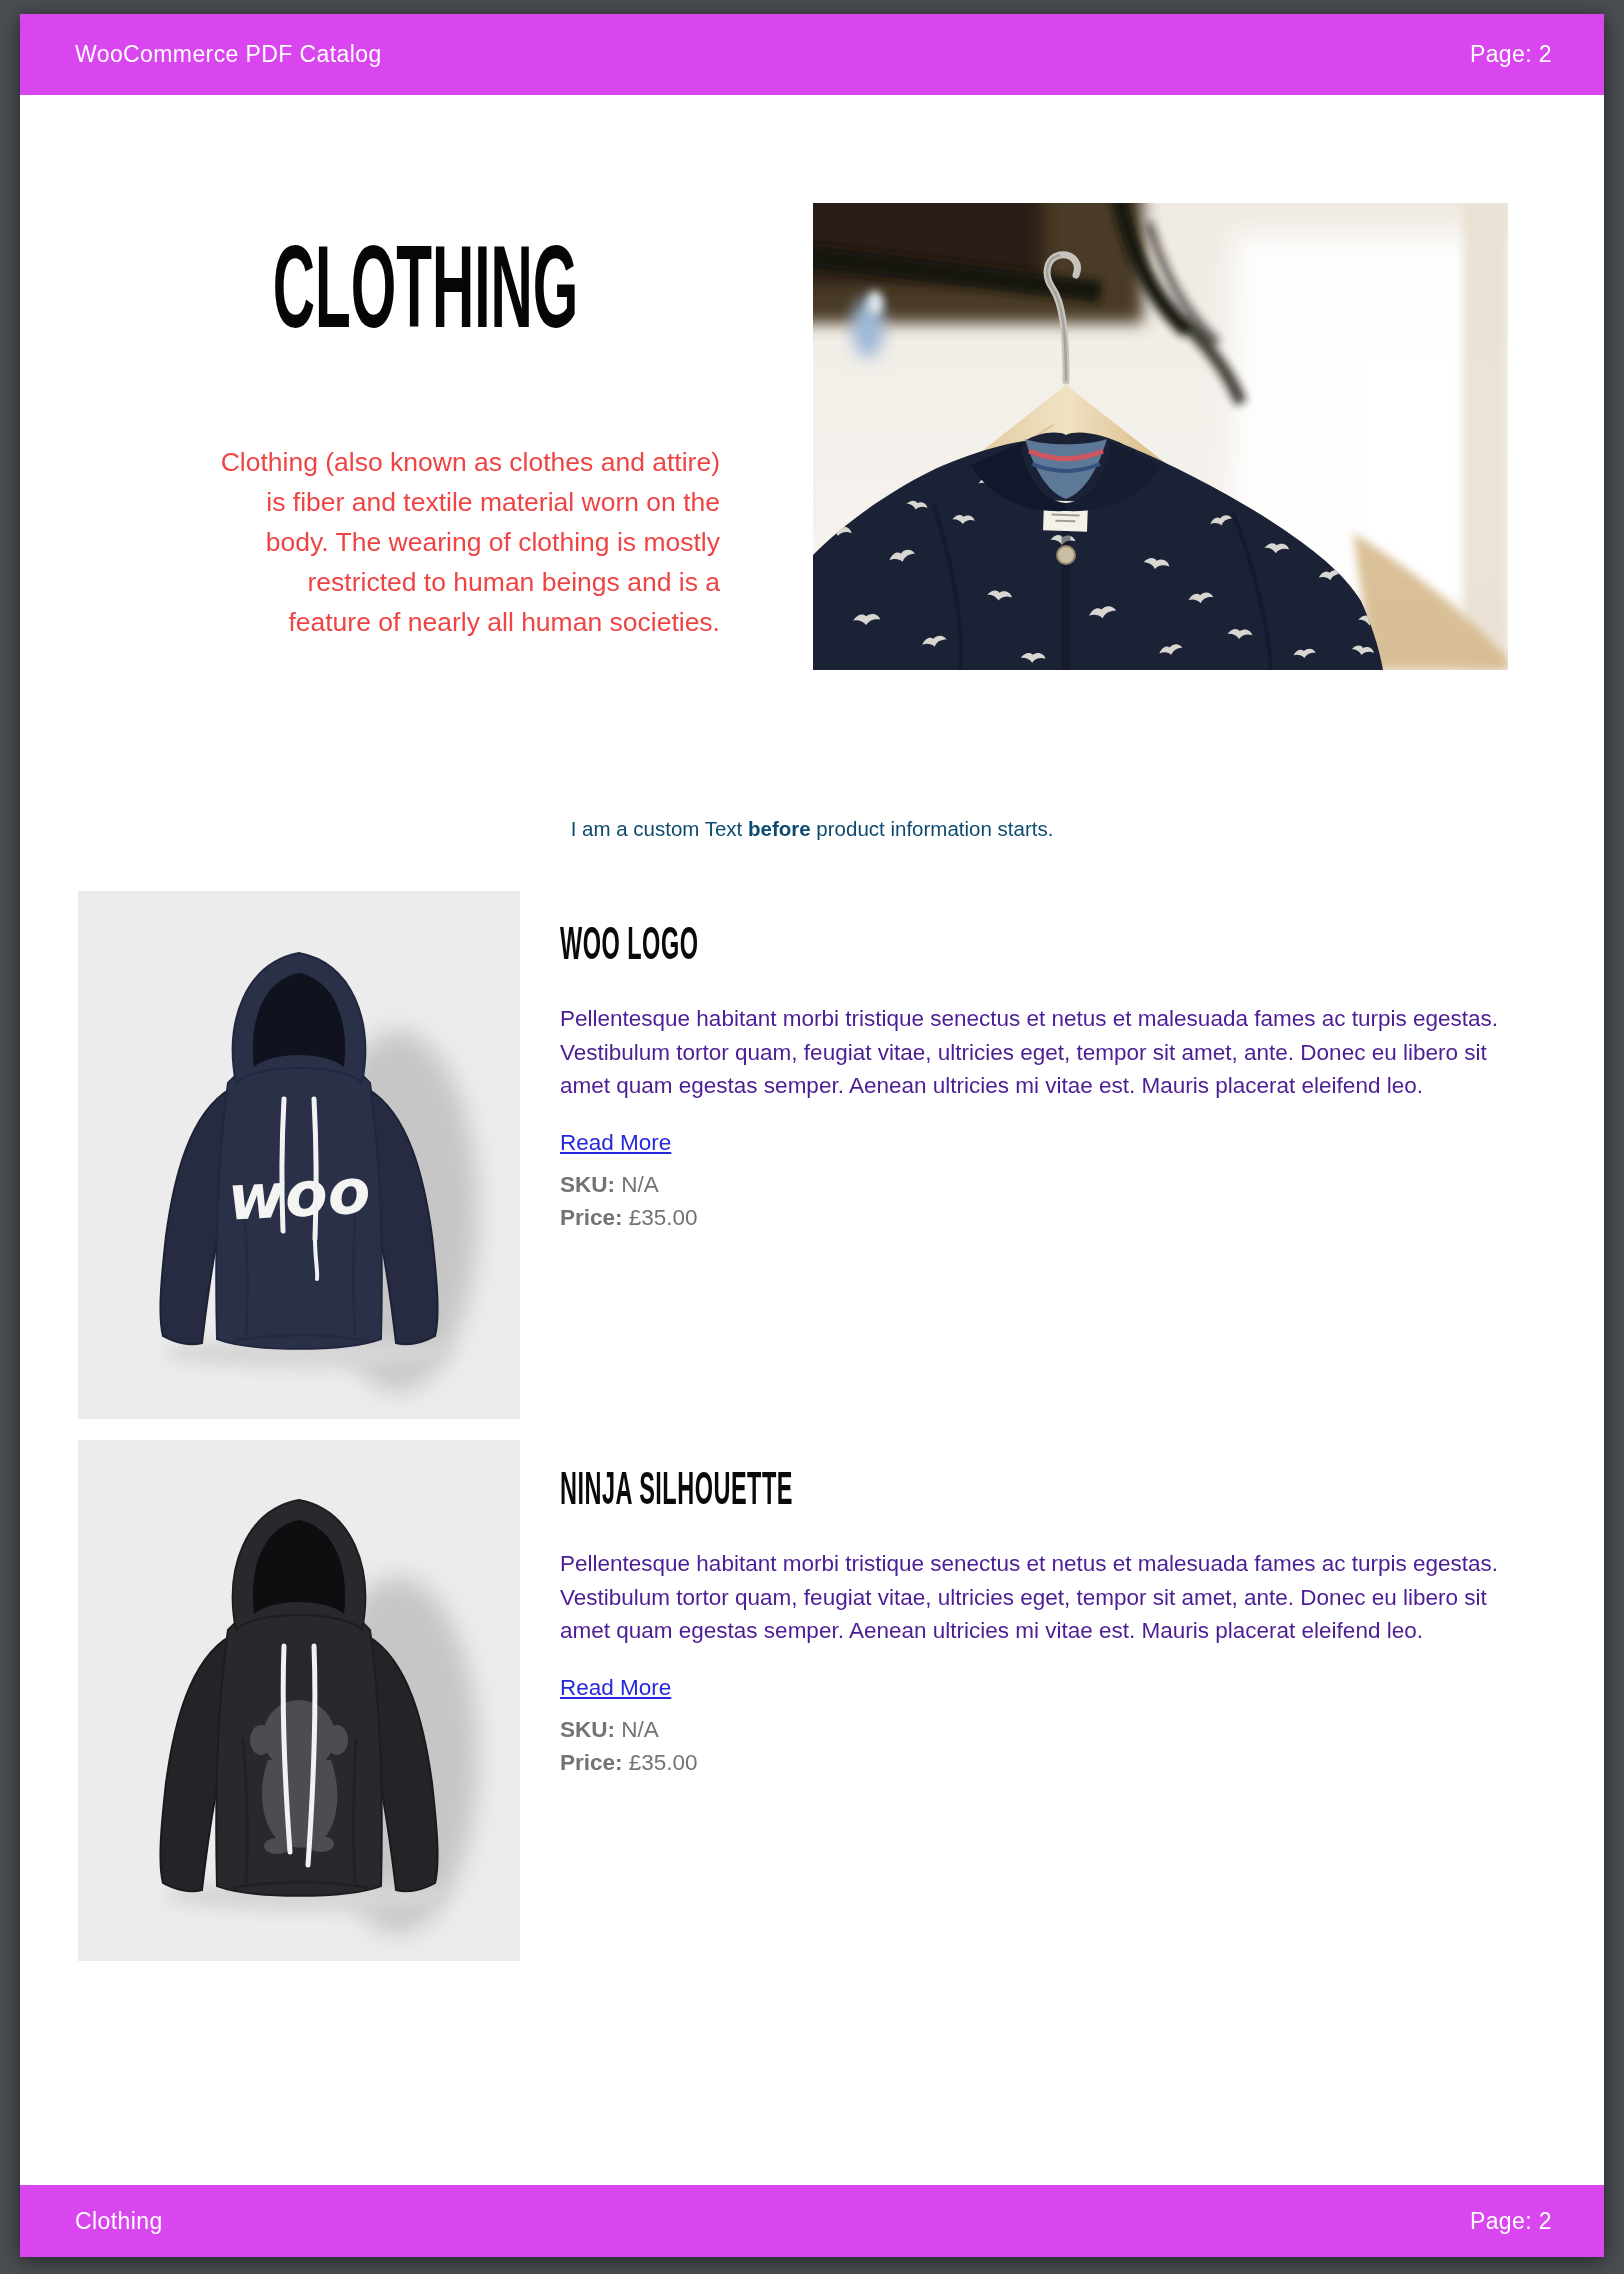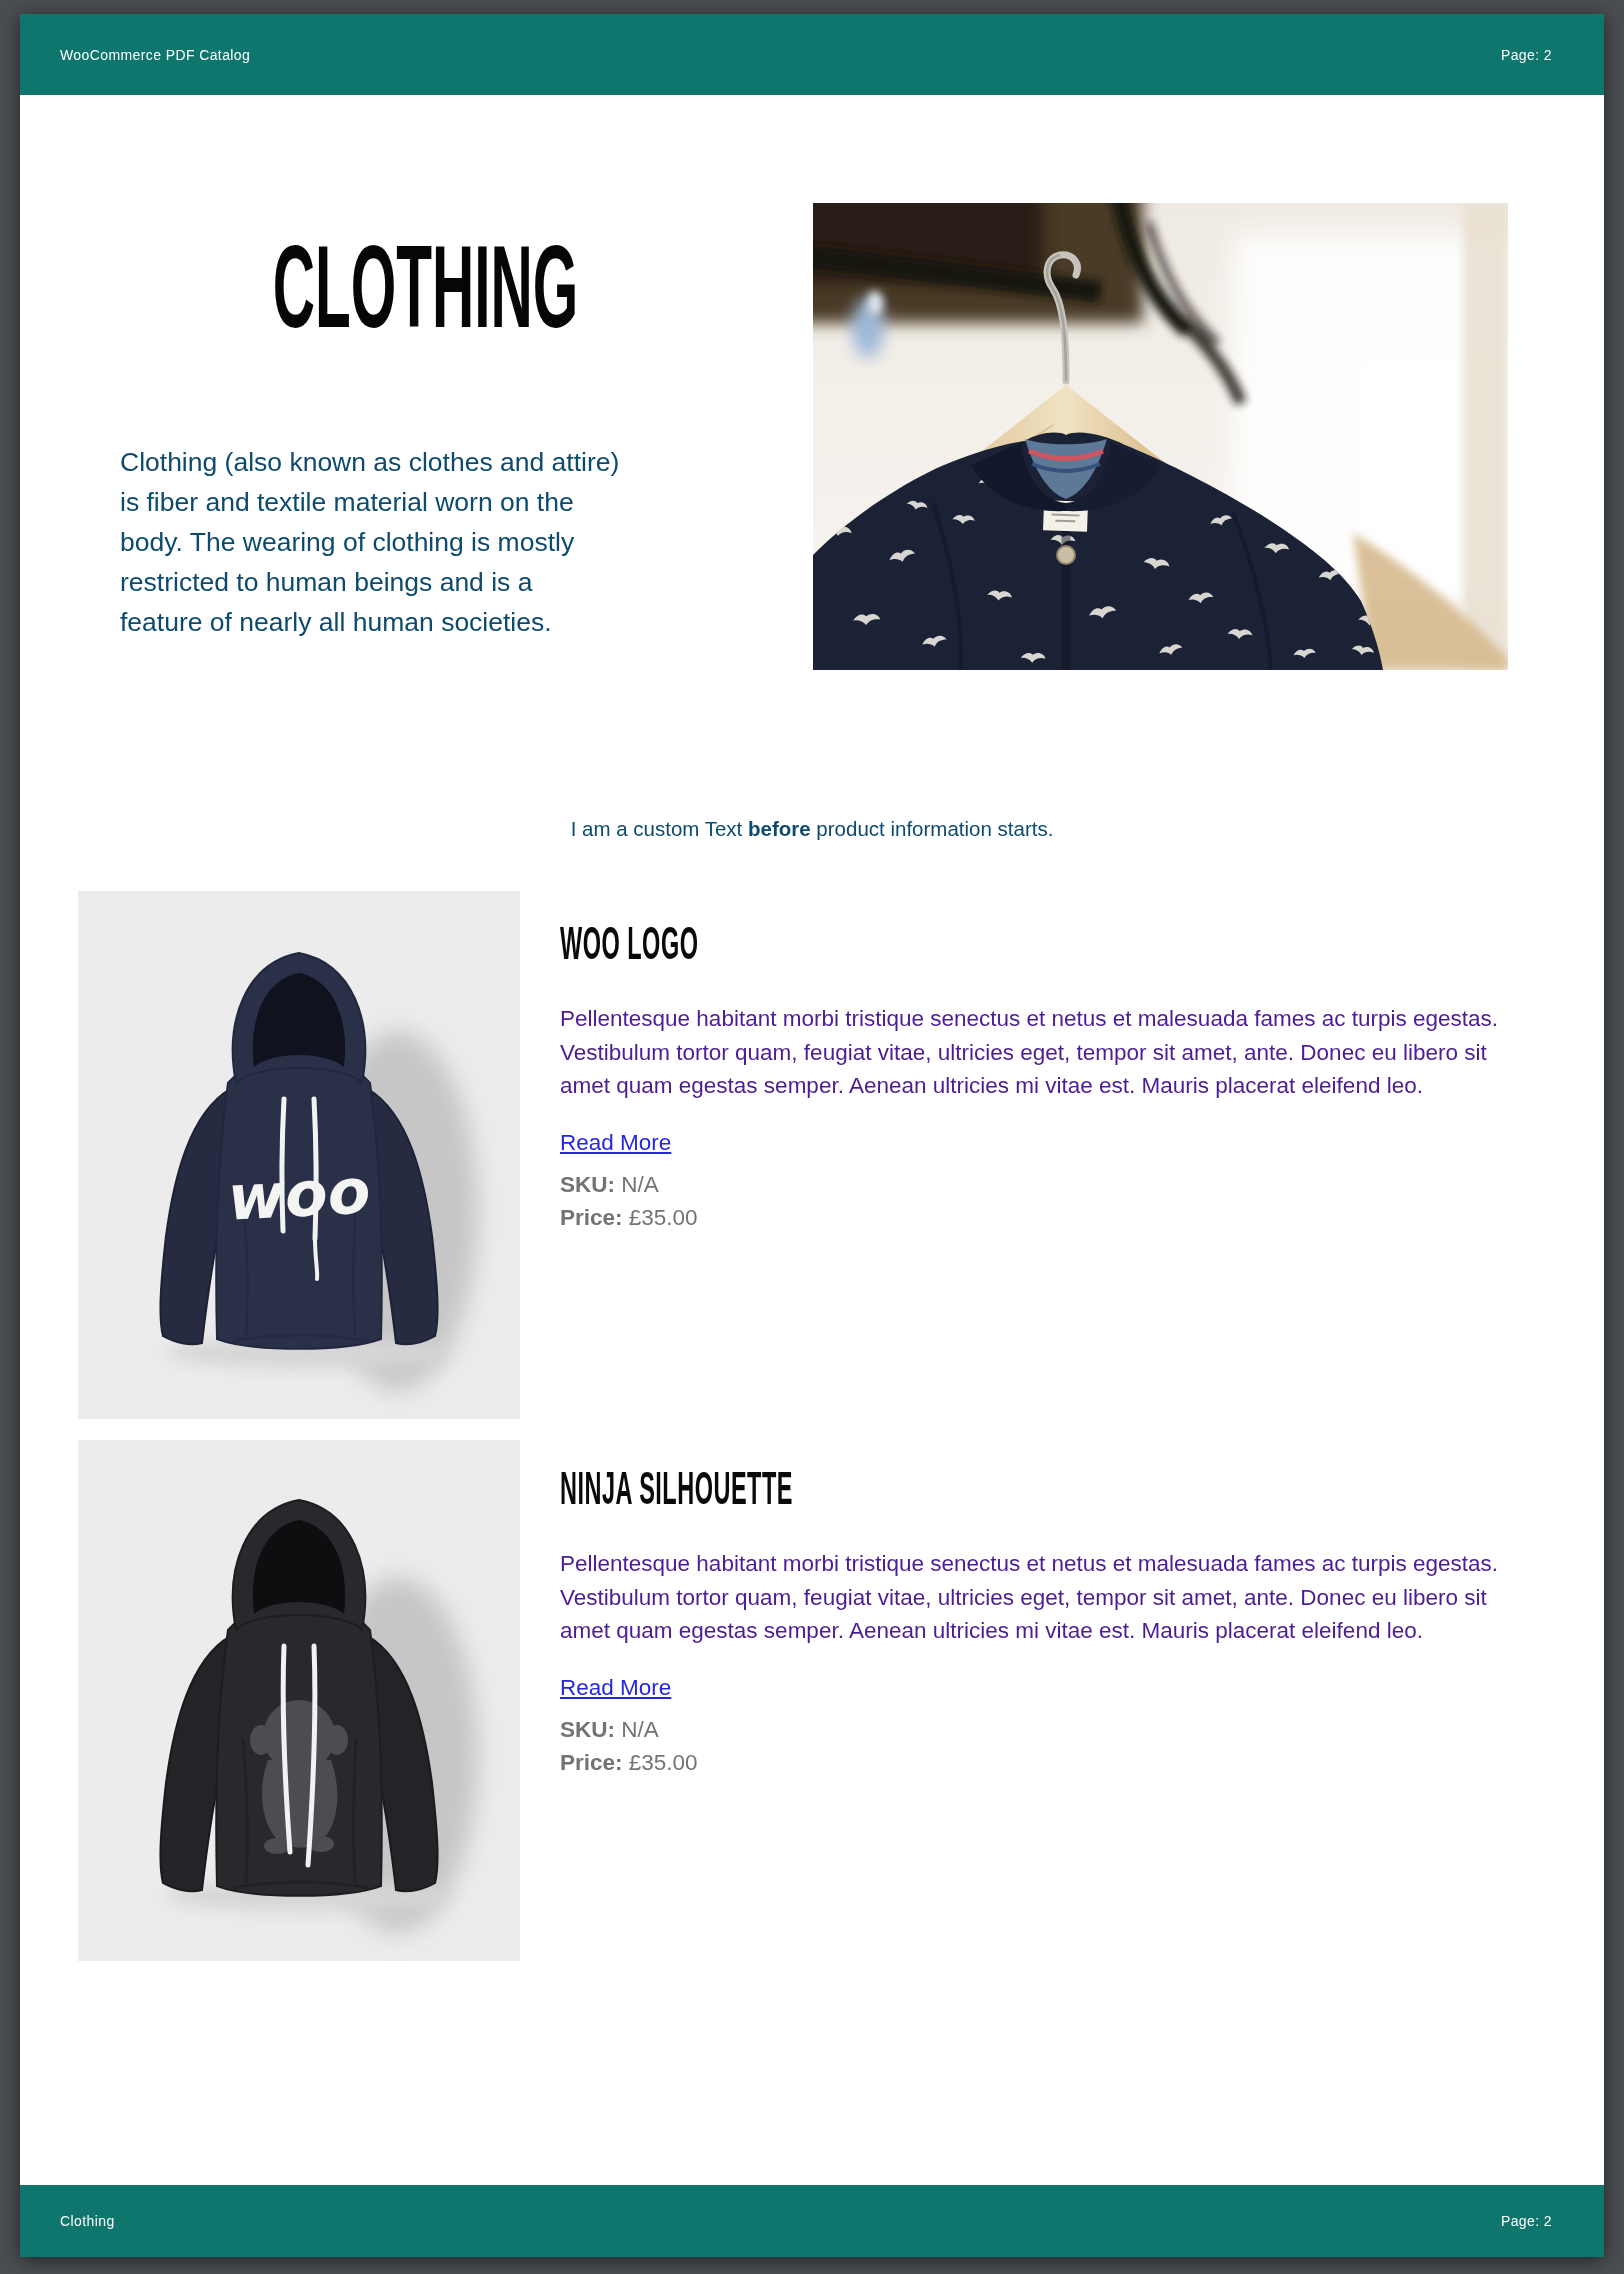--- a/index.html
+++ b/index.html
@@ -6,38 +6,38 @@
   body{
     width:1624px;height:2274px;position:relative;overflow:hidden;
     background:#4a4e52;
     font-family:"Liberation Sans", sans-serif;
   }
   .page{
     position:absolute;left:20px;top:14px;width:1584px;height:2243px;
     background:#ffffff;box-shadow:0 3px 18px rgba(0,0,0,.55);
   }
   .bar{
-    position:absolute;left:0;width:100%;height:81px;background:#0f766e;
+    position:absolute;left:0;width:100%;height:81px;background:#d946ef;
     color:#fff;display:flex;align-items:center;justify-content:space-between;
-    padding:0 52px 0 40px;box-sizing:border-box;font-size:14px;letter-spacing:.4px;
+    padding:0 52px 0 55px;box-sizing:border-box;font-size:23px;letter-spacing:.4px;
     font-weight:400;
   }
   .bar.header{top:0;}
   .bar.footer{top:2171px;height:72px;}
   .intro-title{
     position:absolute;left:100px;top:214px;width:600px;text-align:center;
     font-weight:bold;font-size:117px;line-height:117px;color:#060606;
   }
   .intro-title .squeeze{
     display:inline-block;transform:scaleX(.5);transform-origin:50% 50%;
     white-space:nowrap;letter-spacing:0px;
   }
   .intro-para{
-    position:absolute;left:100px;top:428px;width:600px;text-align:left;
-    font-size:26.5px;line-height:40px;color:#0c4a6e;
+    position:absolute;left:100px;top:428px;width:600px;text-align:right;
+    font-size:26.5px;line-height:40px;color:#ef4444;
   }
   .photo{
     position:absolute;left:793px;top:189px;width:695px;height:467px;overflow:hidden;
     background:#f2efe9;
   }
   .custom-line{
     position:absolute;left:0;top:801px;width:100%;text-align:center;
     font-size:20.5px;line-height:28px;color:#0c4a6e;
   }
   .p-img{position:absolute;left:58px;width:442px;background:#ececec;}

